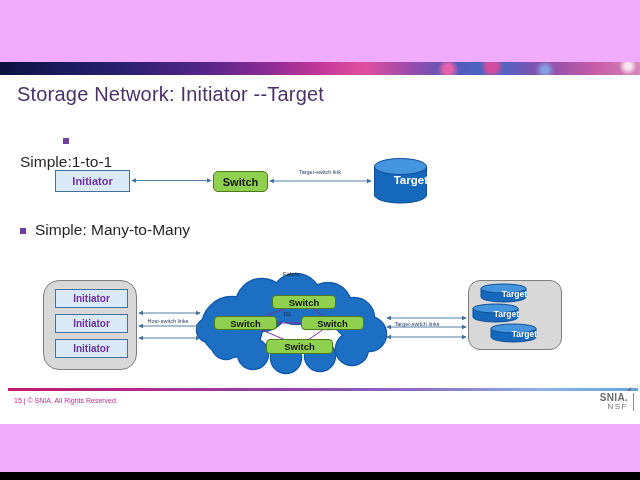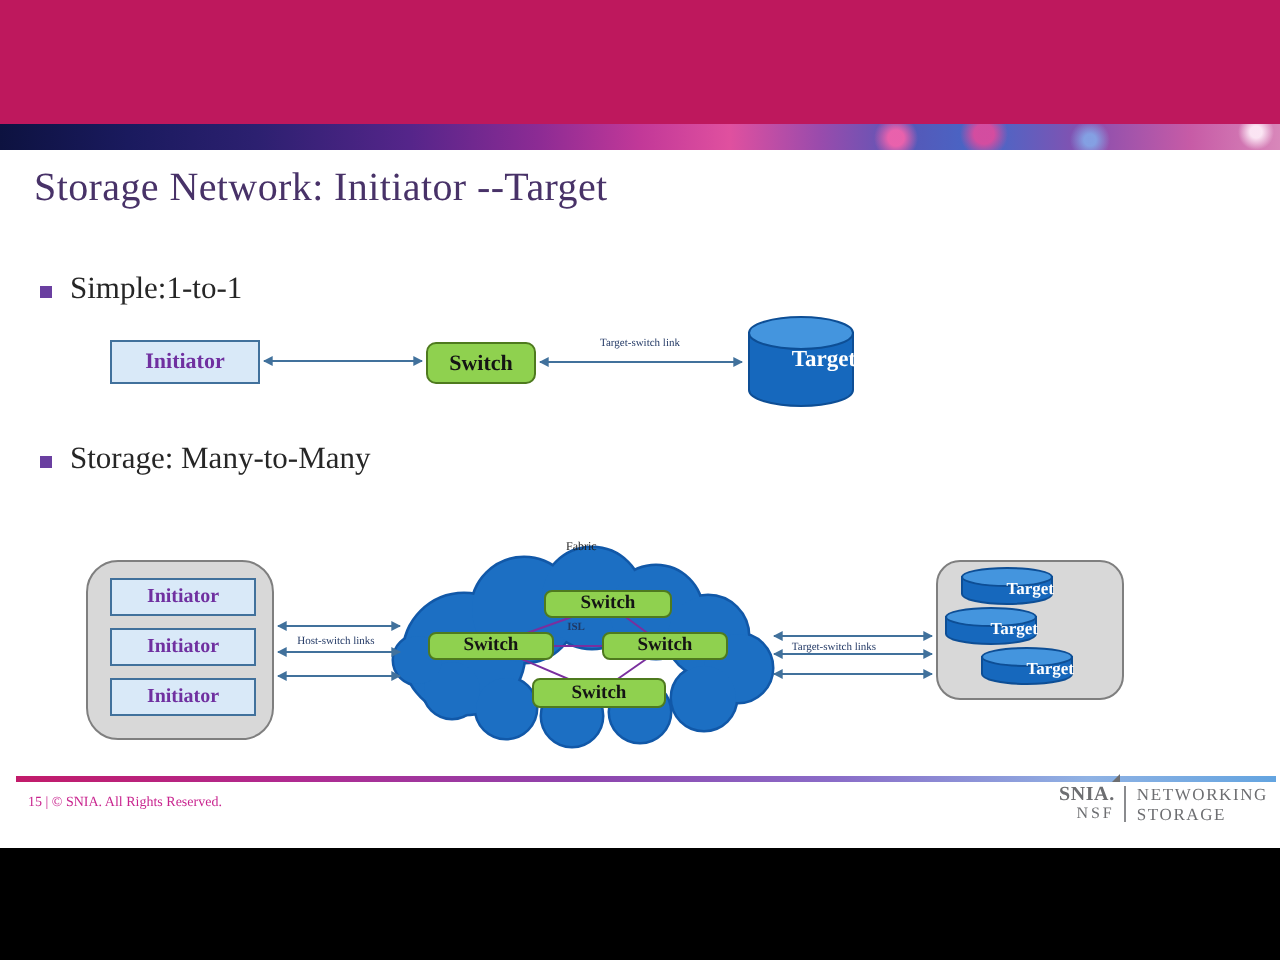--- a/index.html
+++ b/index.html
@@ -1,34 +1,34 @@
 <!DOCTYPE html>
 <html><head>
 <meta charset="utf-8">
 <style>
   html,body { margin:0; padding:0; background:#000; }
-  .stage { position:relative; width:640px; height:424px; background:#be185d; overflow:hidden;
-           font-family:Liberation Serif, serif; }
+  .stage { position:relative; width:640px; height:472px; background:#f0abfc; overflow:hidden;
+           font-family:Liberation Sans, sans-serif; }
   .top-band { position:absolute; left:0; top:62px; width:640px; height:13px;
     background-image:
       radial-gradient(circle at 448px 7px, rgba(240,98,172,.95) 0 4px, rgba(240,98,172,0) 11px),
       radial-gradient(circle at 492px 5px, rgba(236,72,153,.85) 0 5px, rgba(236,72,153,0) 12px),
       radial-gradient(circle at 545px 8px, rgba(130,180,240,.8) 0 3px, rgba(130,180,240,0) 10px),
       radial-gradient(circle at 628px 4px, rgba(255,240,250,.9) 0 3px, rgba(255,240,250,0) 9px),
       linear-gradient(90deg,#0d1240 0%,#1a1a5e 10%,#2c2070 20%,#55258a 32%,#8c2b94 42%,
         #c23898 50%,#e0509f 57%,#9a4bac 64%,#5558b8 71%,#4668c8 77%,#8a4fae 85%,#c75ba6 93%,#d887ba 100%);
   }
   .slide { position:absolute; left:0; top:75px; width:640px; height:349px; background:#fff; }
 
   .title { position:absolute; left:17px; top:8px; font-size:20px; color:#483268; letter-spacing:.2px; }
 
   .bullet { position:absolute; left:20px; display:flex; align-items:center; gap:9px; z-index:3; }
   .bullet .sq { width:6px; height:6px; background:#6a3fa0; flex:0 0 auto; margin-top:2px; }
   .bullet .btxt { font-size:15.5px; color:#262626; }
-  .b1 { top:61px; } .b2 { top:146px; }
+  .b1 { top:61px;flex-direction:column; } .b2 { top:146px; }
 
   .nbox { position:absolute; display:flex; align-items:center; justify-content:center;
           box-sizing:border-box; z-index:3; }
   .initbox { background:#d9e9f8; border:1.4px solid #41719c; color:#7030a0; font-weight:bold; }
   .swbox  { background:#8fd14f; border:1.3px solid #4e7a1e; border-radius:5px; color:#141414; font-weight:600; }
 
   .graybox { position:absolute; background:#d8d8d8; border:1.6px solid #7f7f7f; box-sizing:border-box; z-index:1; }
 
   .overlay { position:absolute; left:0; top:0; z-index:2; pointer-events:none; }
 
@@ -63,21 +63,21 @@
   <div class="slide">
 
     <div class="title">Storage Network: Initiator --Target</div>
 
     <div class="bullet b1">
       <span class="sq"></span>
       <span class="btxt">Simple:1-to-1</span>
     </div>
     <div class="bullet b2">
       <span class="sq"></span>
-      <span class="btxt">Storage: Many-to-Many</span>
+      <span class="btxt">Simple: Many-to-Many</span>
     </div>
 
     <div class="graybox" style="left:43px;top:205px;width:94px;height:90px;border-radius:16px"></div>
     <div class="graybox" style="left:468px;top:205px;width:94px;height:70px;border-radius:12px"></div>
 
     <svg class="overlay" width="640" height="349" viewBox="0 0 640 349">
       <defs>
         <marker id="ah" viewBox="0 0 8 8" refX="7" refY="4" markerWidth="5.5" markerHeight="5.5" orient="auto-start-reverse">
           <path d="M0,0 L8,4 L0,8 z" fill="#41719c"></path>
         </marker>
@@ -194,20 +194,16 @@
     <div class="divider"></div>
     <div class="copyright">15 | © SNIA. All Rights Reserved.</div>
 
     <div class="logo">
       <div class="col1">
         <span class="tm"></span>
         <div class="snia">SNIA.</div>
         <div class="nsf">NSF</div>
       </div>
       <div class="vbar"></div>
-      <div class="col2">
-        <div class="nw">NETWORKING</div>
-        <div class="st">STORAGE</div>
-      </div>
     </div>
 
   </div>
 </div>
 
 </body></html>

